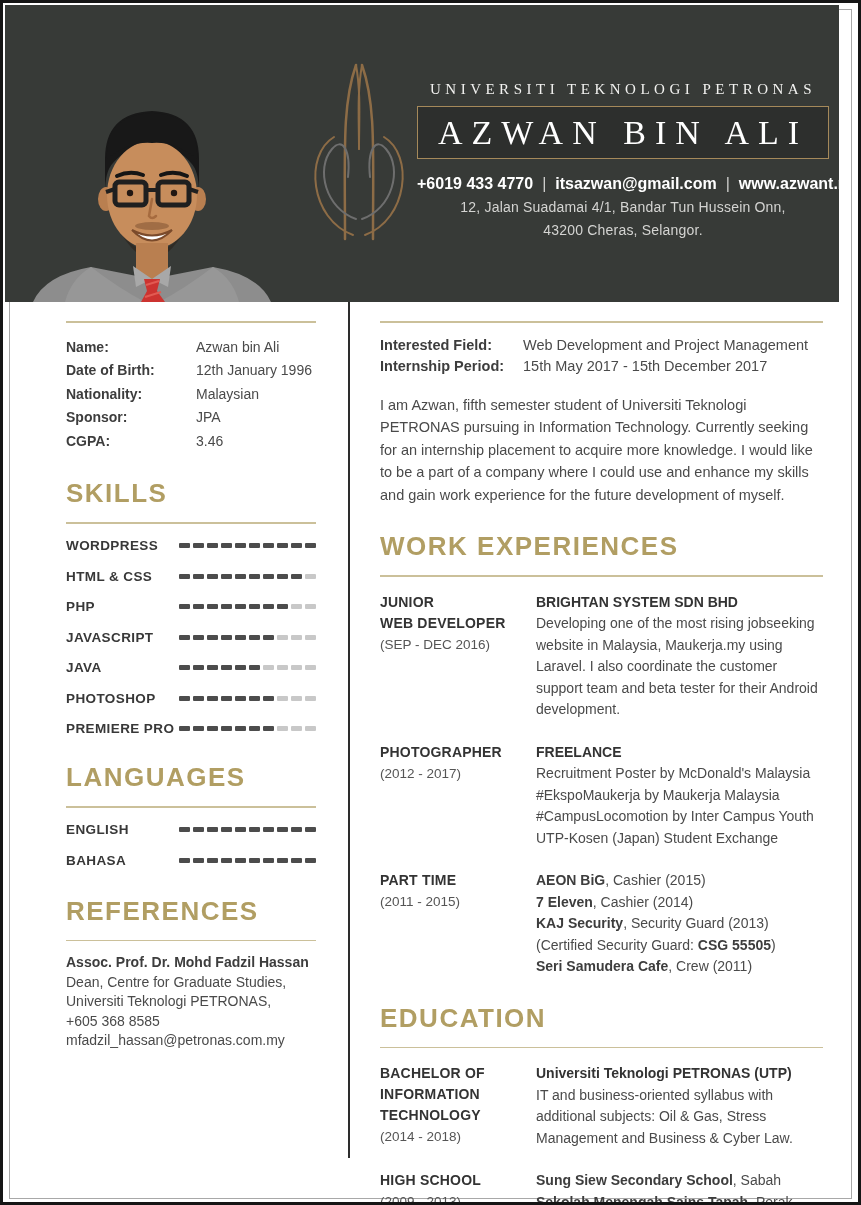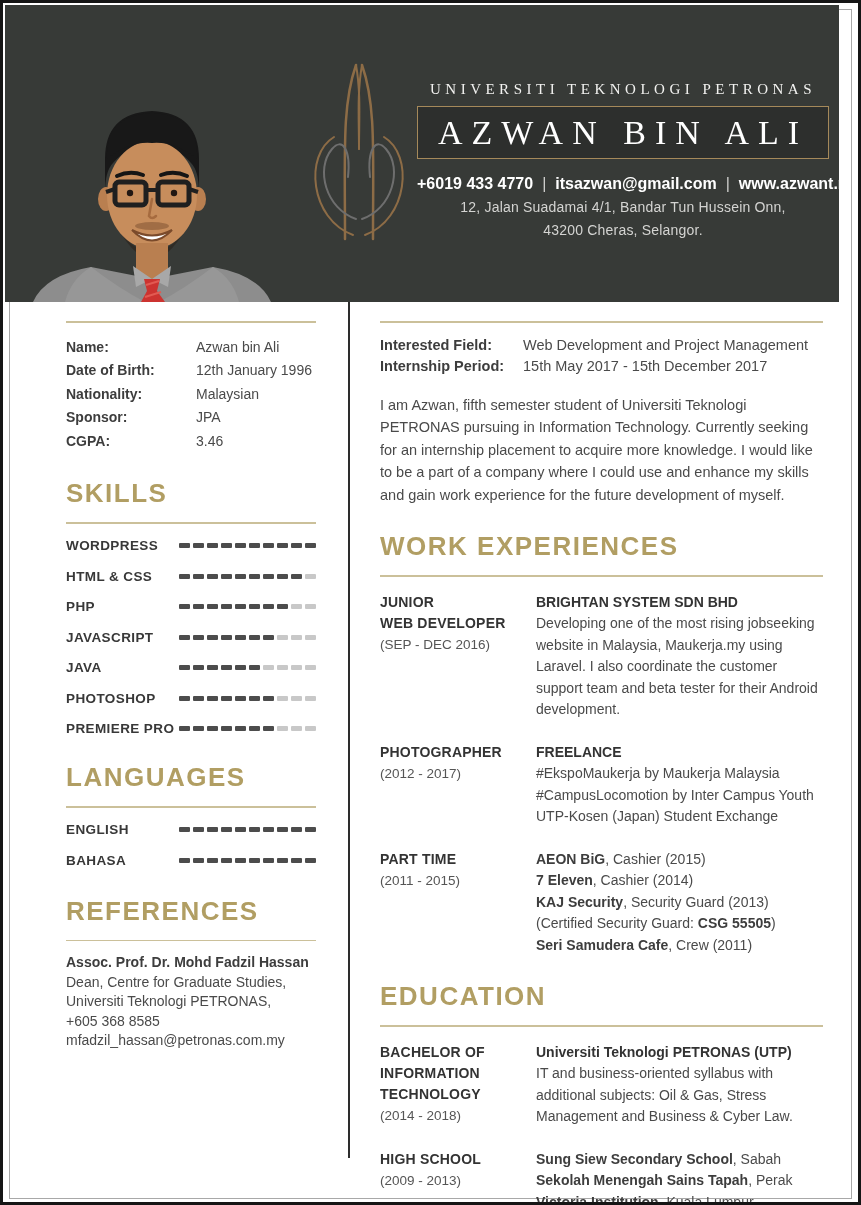--- a/index.html
+++ b/index.html
@@ -381,20 +381,21 @@
               <div class="detail-line"><span>Developing one of the most rising jobseeking website in Malaysia, Maukerja.my using Laravel. I also coordinate the customer support team and beta tester for their Android development.</span></div>
             </div>
           </div>
           <div class="entry">
             <div class="entry-left">
               <div class="role">PHOTOGRAPHER</div>
               <div class="period">(2012 - 2017)</div>
             </div>
             <div class="entry-right">
               <div class="org">FREELANCE</div>
+              <div class="detail-line"><span>Recruitment Poster by McDonald's Malaysia</span></div>
               <div class="detail-line"><span>#EkspoMaukerja by Maukerja Malaysia</span></div>
               <div class="detail-line"><span>#CampusLocomotion by Inter Campus Youth</span></div>
               <div class="detail-line"><span>UTP-Kosen (Japan) Student Exchange</span></div>
             </div>
           </div>
           <div class="entry">
             <div class="entry-left">
               <div class="role">PART TIME</div>
               <div class="period">(2011 - 2015)</div>
             </div>

